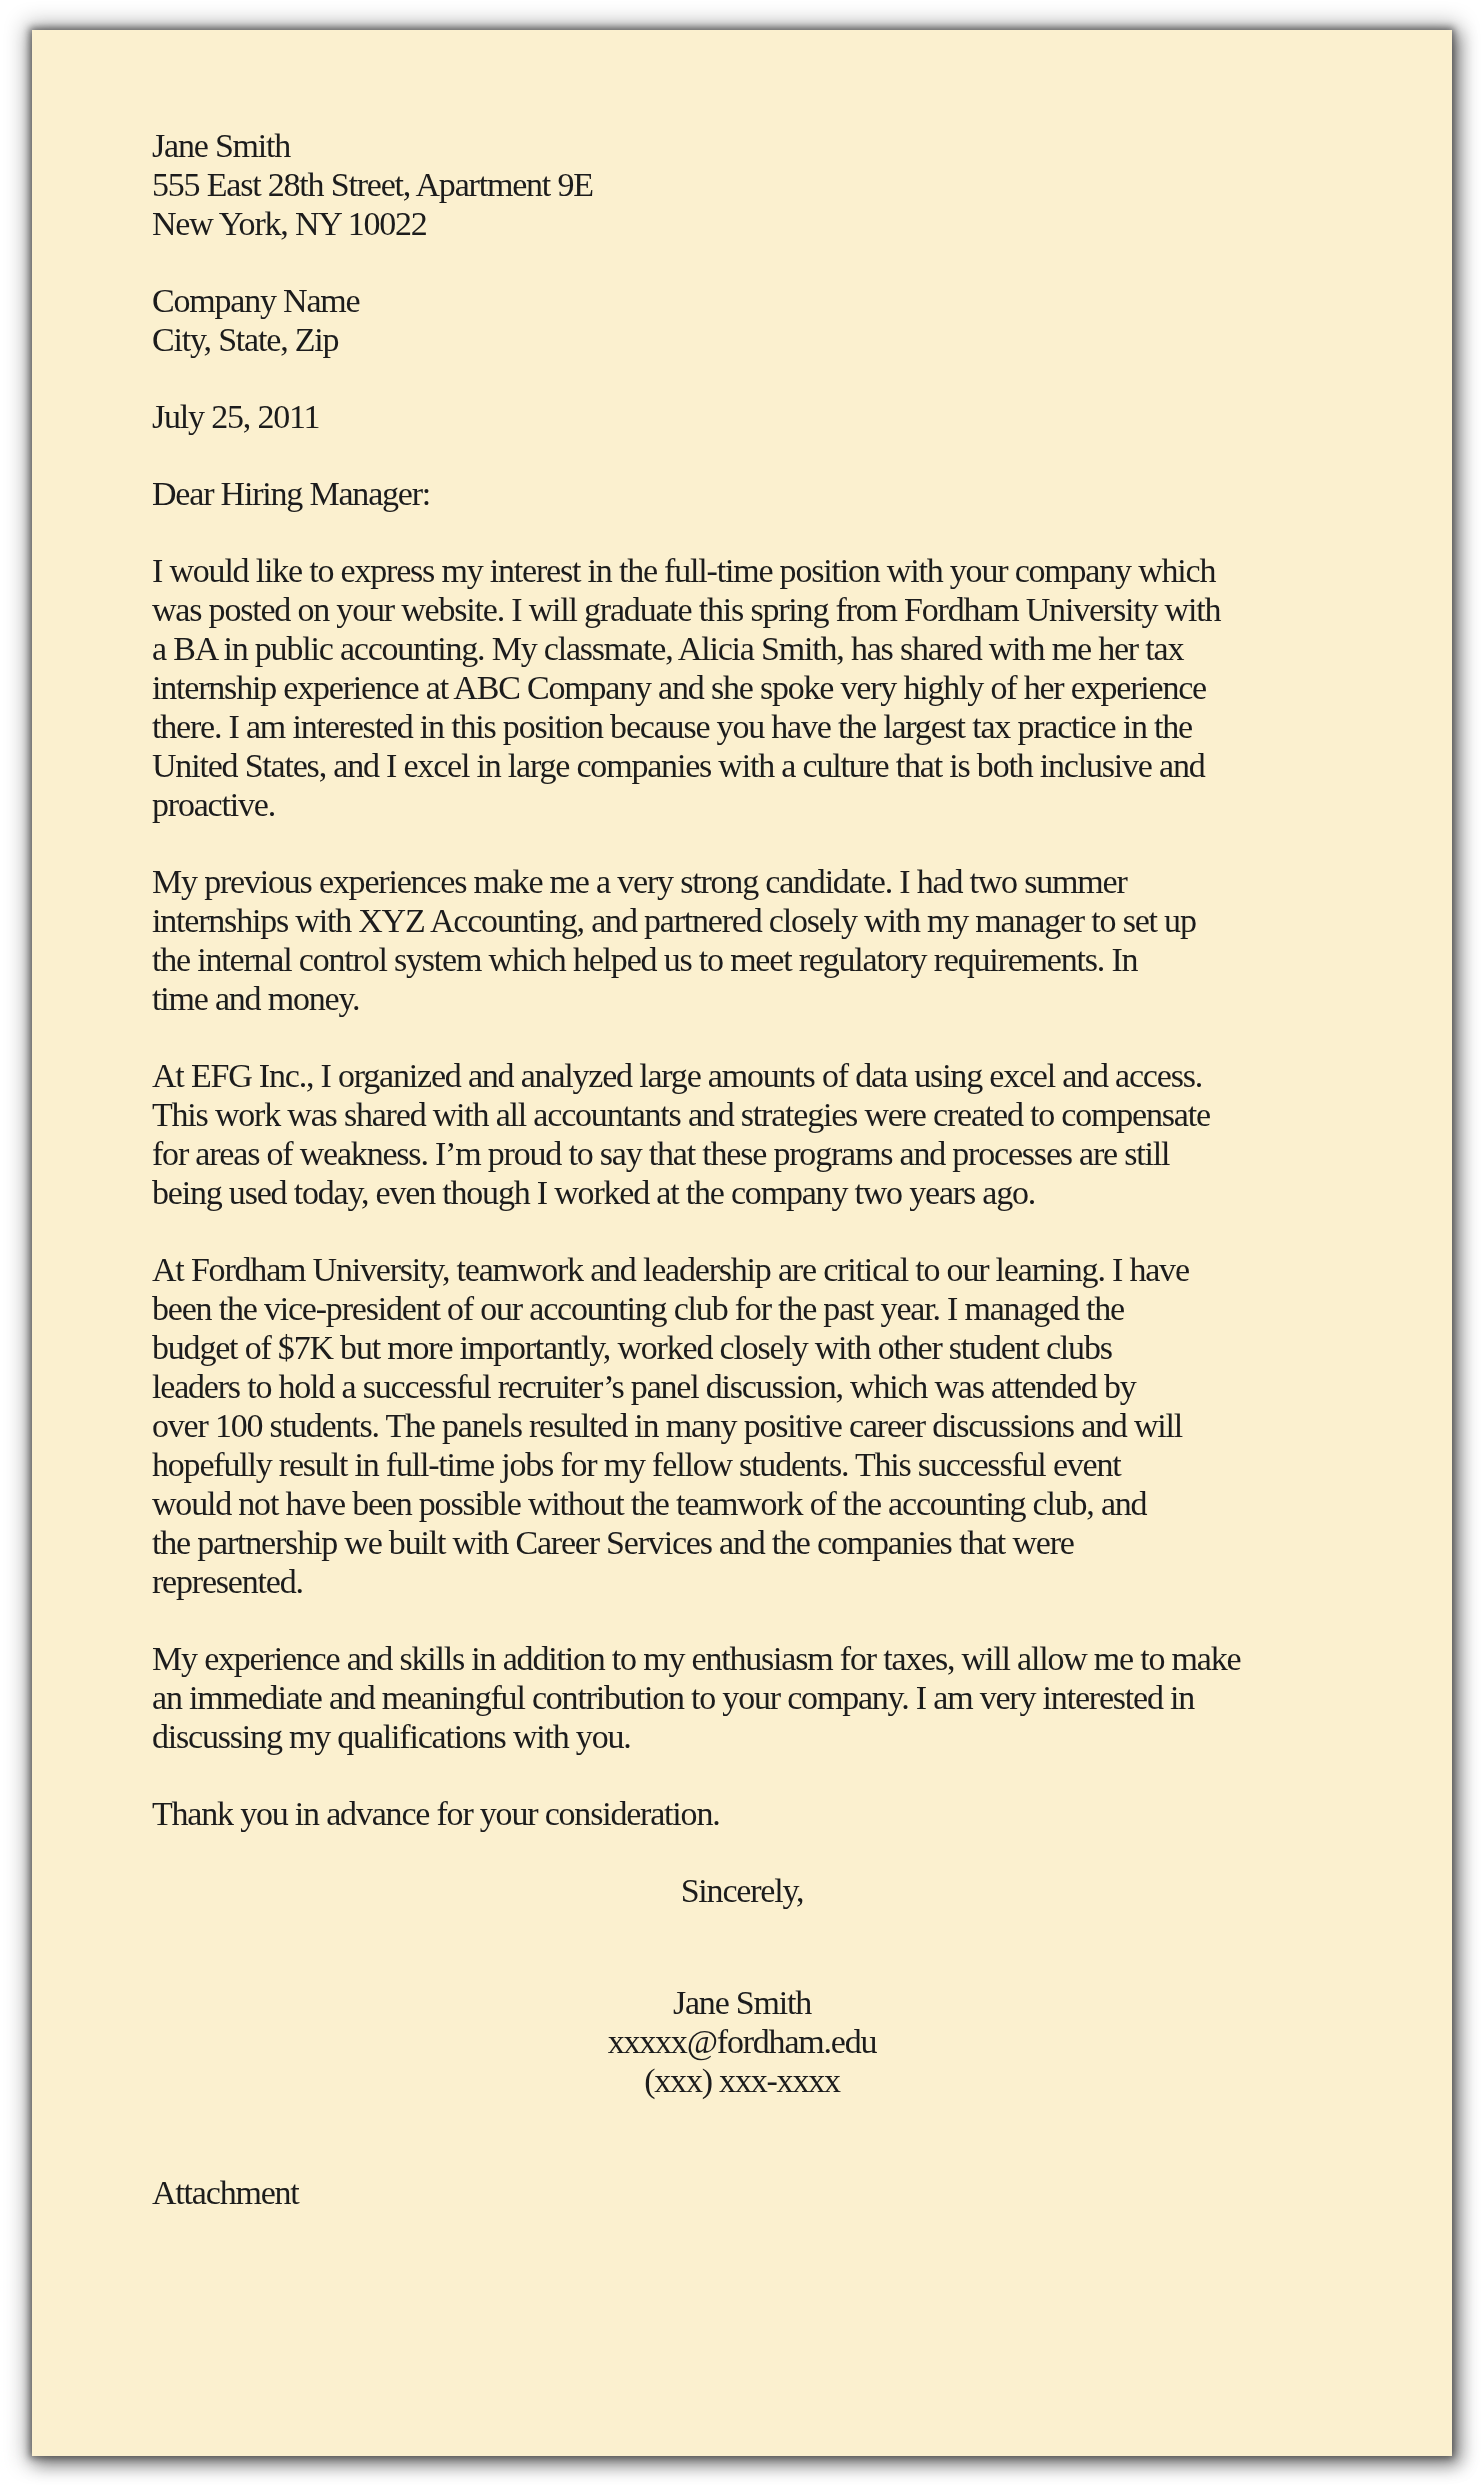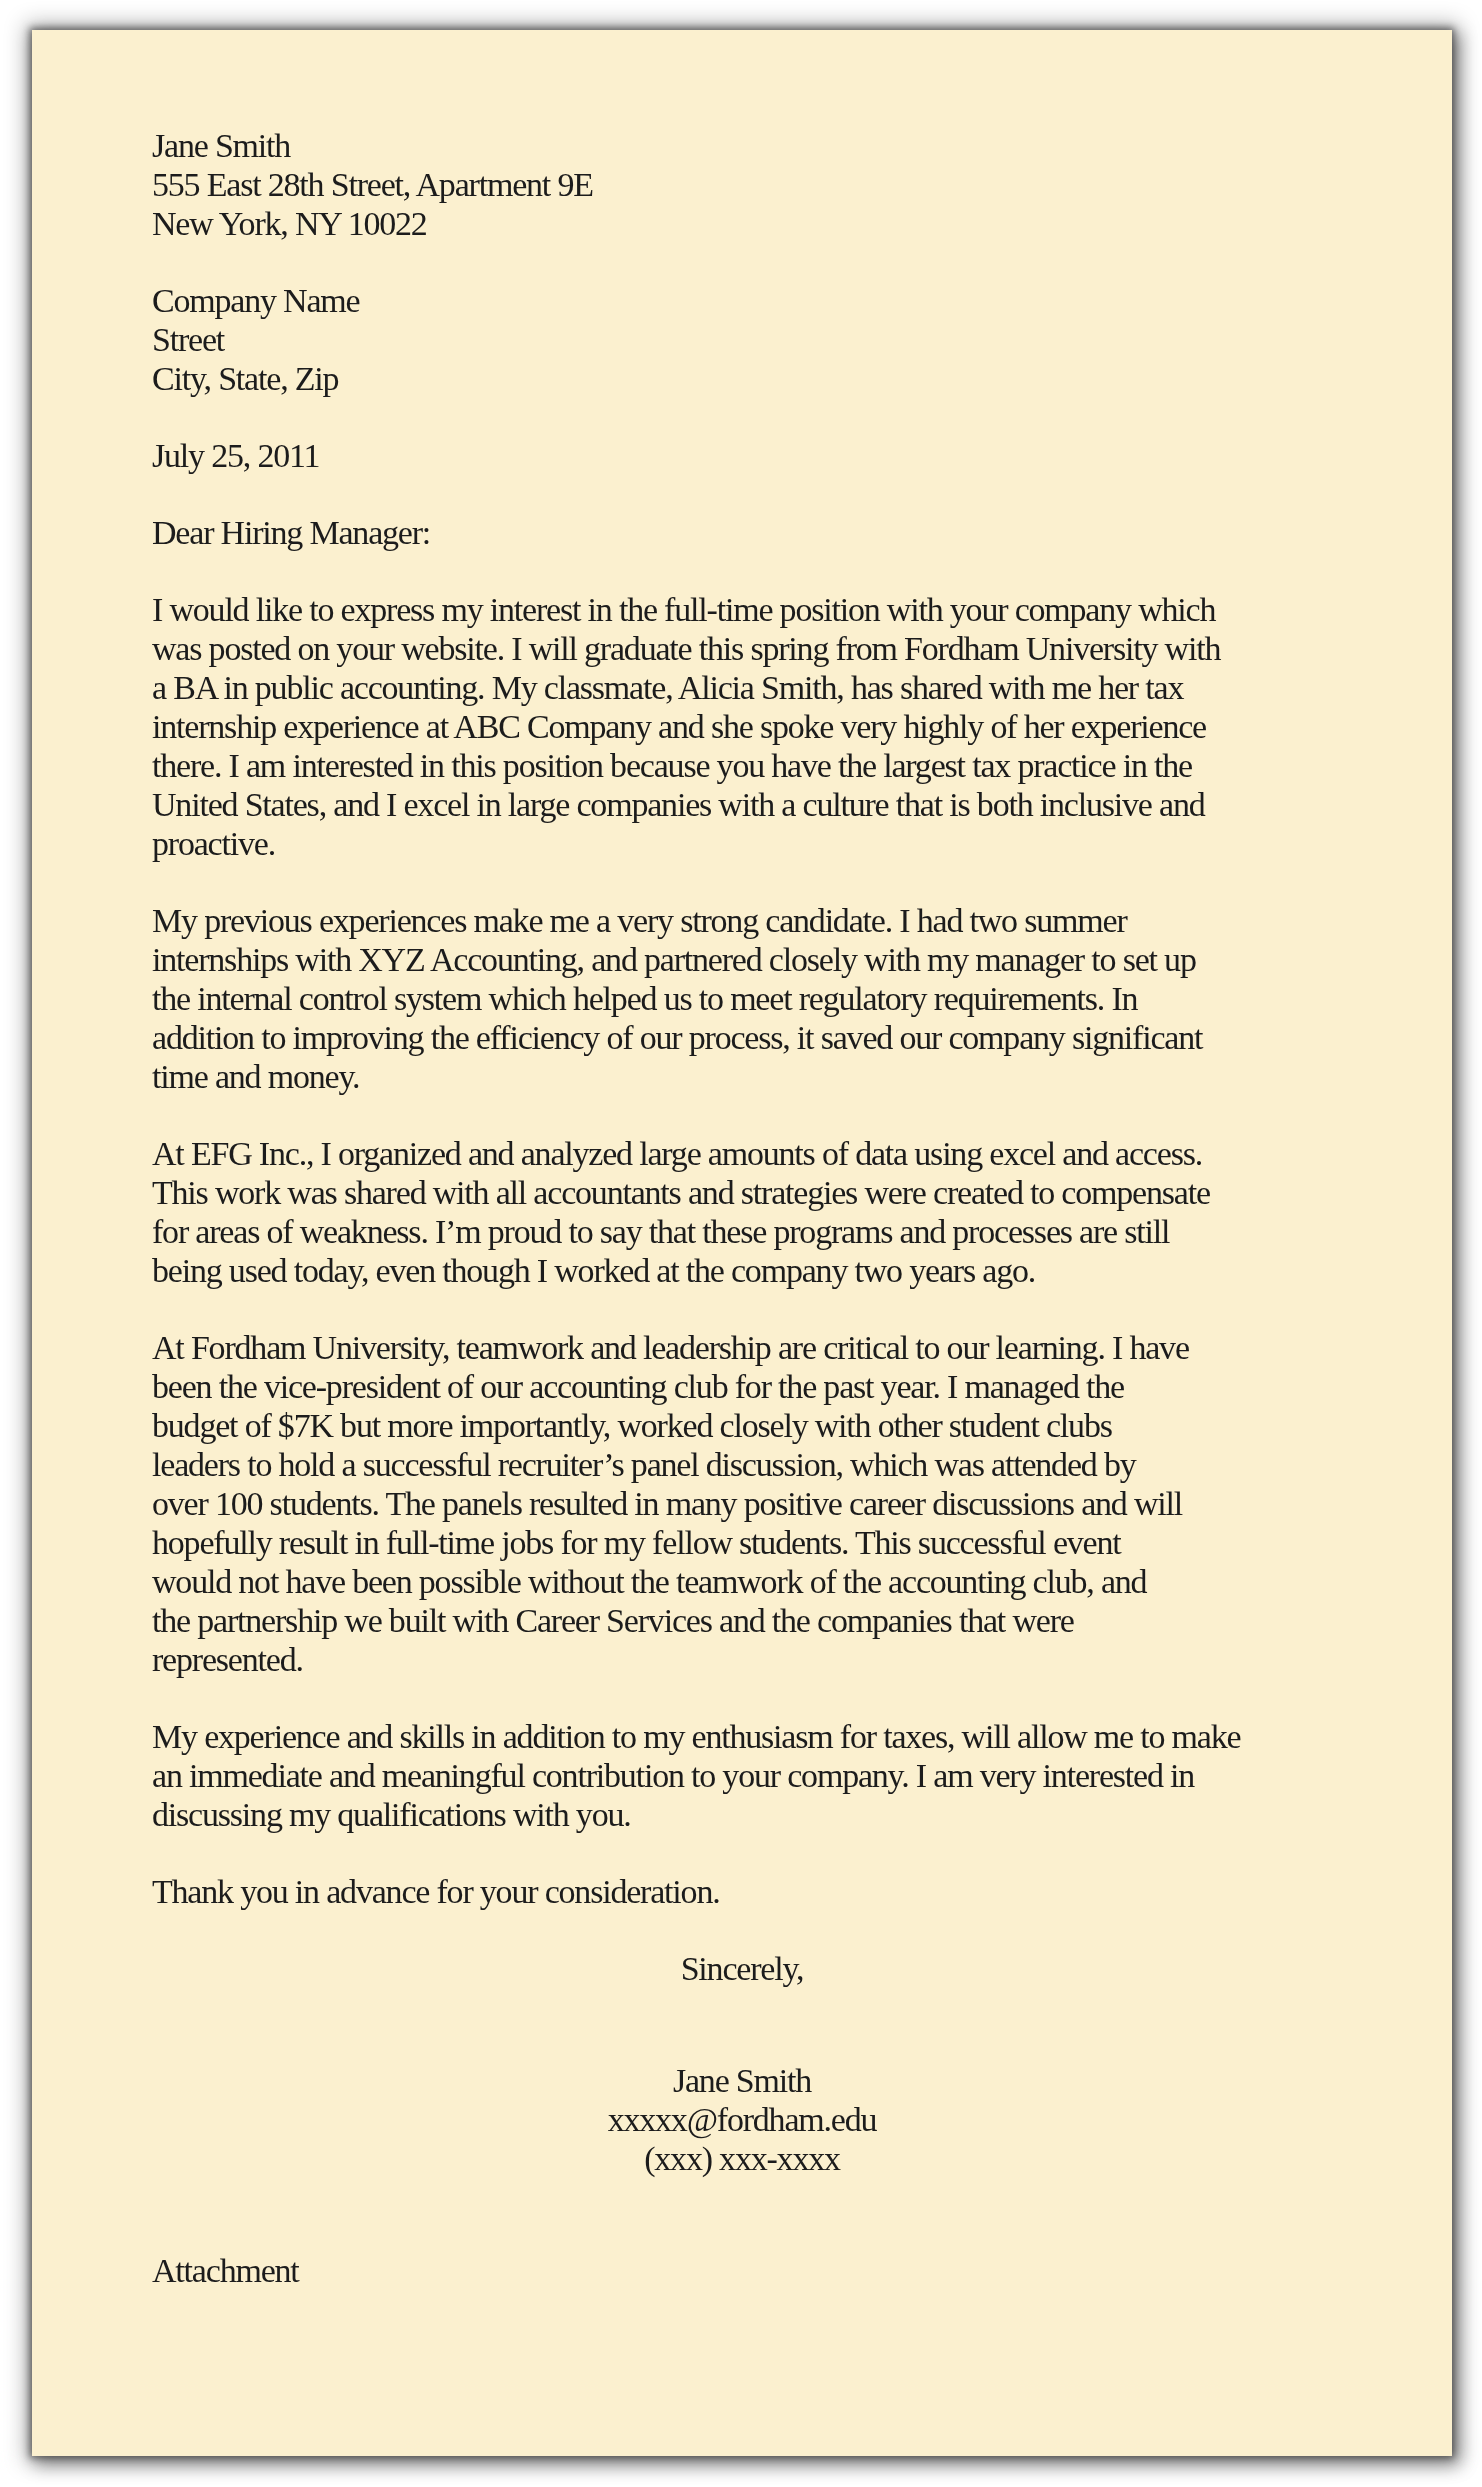--- a/index.html
+++ b/index.html
@@ -43,21 +43,20 @@
   <div class="page">
 
     <div class="blk">
       <div class="ln">Jane Smith</div>
       <div class="ln">555 East 28th Street, Apartment 9E</div>
       <div class="ln">New York, NY 10022</div>
     </div>
 
     <div class="blk">
       <div class="ln">Company Name</div>
-      <div class="ln">Street</div>
       <div class="ln">City, State, Zip</div>
     </div>
 
     <div class="blk">
       <div class="ln">July 25, 2011</div>
     </div>
 
     <div class="blk">
       <div class="ln">Dear Hiring Manager:</div>
     </div>
@@ -69,21 +68,20 @@
       <div class="ln">internship experience at ABC Company and she spoke very highly of her experience</div>
       <div class="ln">there. I am interested in this position because you have the largest tax practice in the</div>
       <div class="ln">United States, and I excel in large companies with a culture that is both inclusive and</div>
       <div class="ln">proactive.</div>
     </div>
 
     <div class="blk">
       <div class="ln">My previous experiences make me a very strong candidate. I had two summer</div>
       <div class="ln">internships with XYZ Accounting, and partnered closely with my manager to set up</div>
       <div class="ln">the internal control system which helped us to meet regulatory requirements. In</div>
-      <div class="ln">addition to improving the efficiency of our process, it saved our company significant</div>
       <div class="ln">time and money.</div>
     </div>
 
     <div class="blk">
       <div class="ln">At EFG Inc., I organized and analyzed large amounts of data using excel and access.</div>
       <div class="ln">This work was shared with all accountants and strategies were created to compensate</div>
       <div class="ln">for areas of weakness. I’m proud to say that these programs and processes are still</div>
       <div class="ln">being used today, even though I worked at the company two years ago.</div>
     </div>
 

